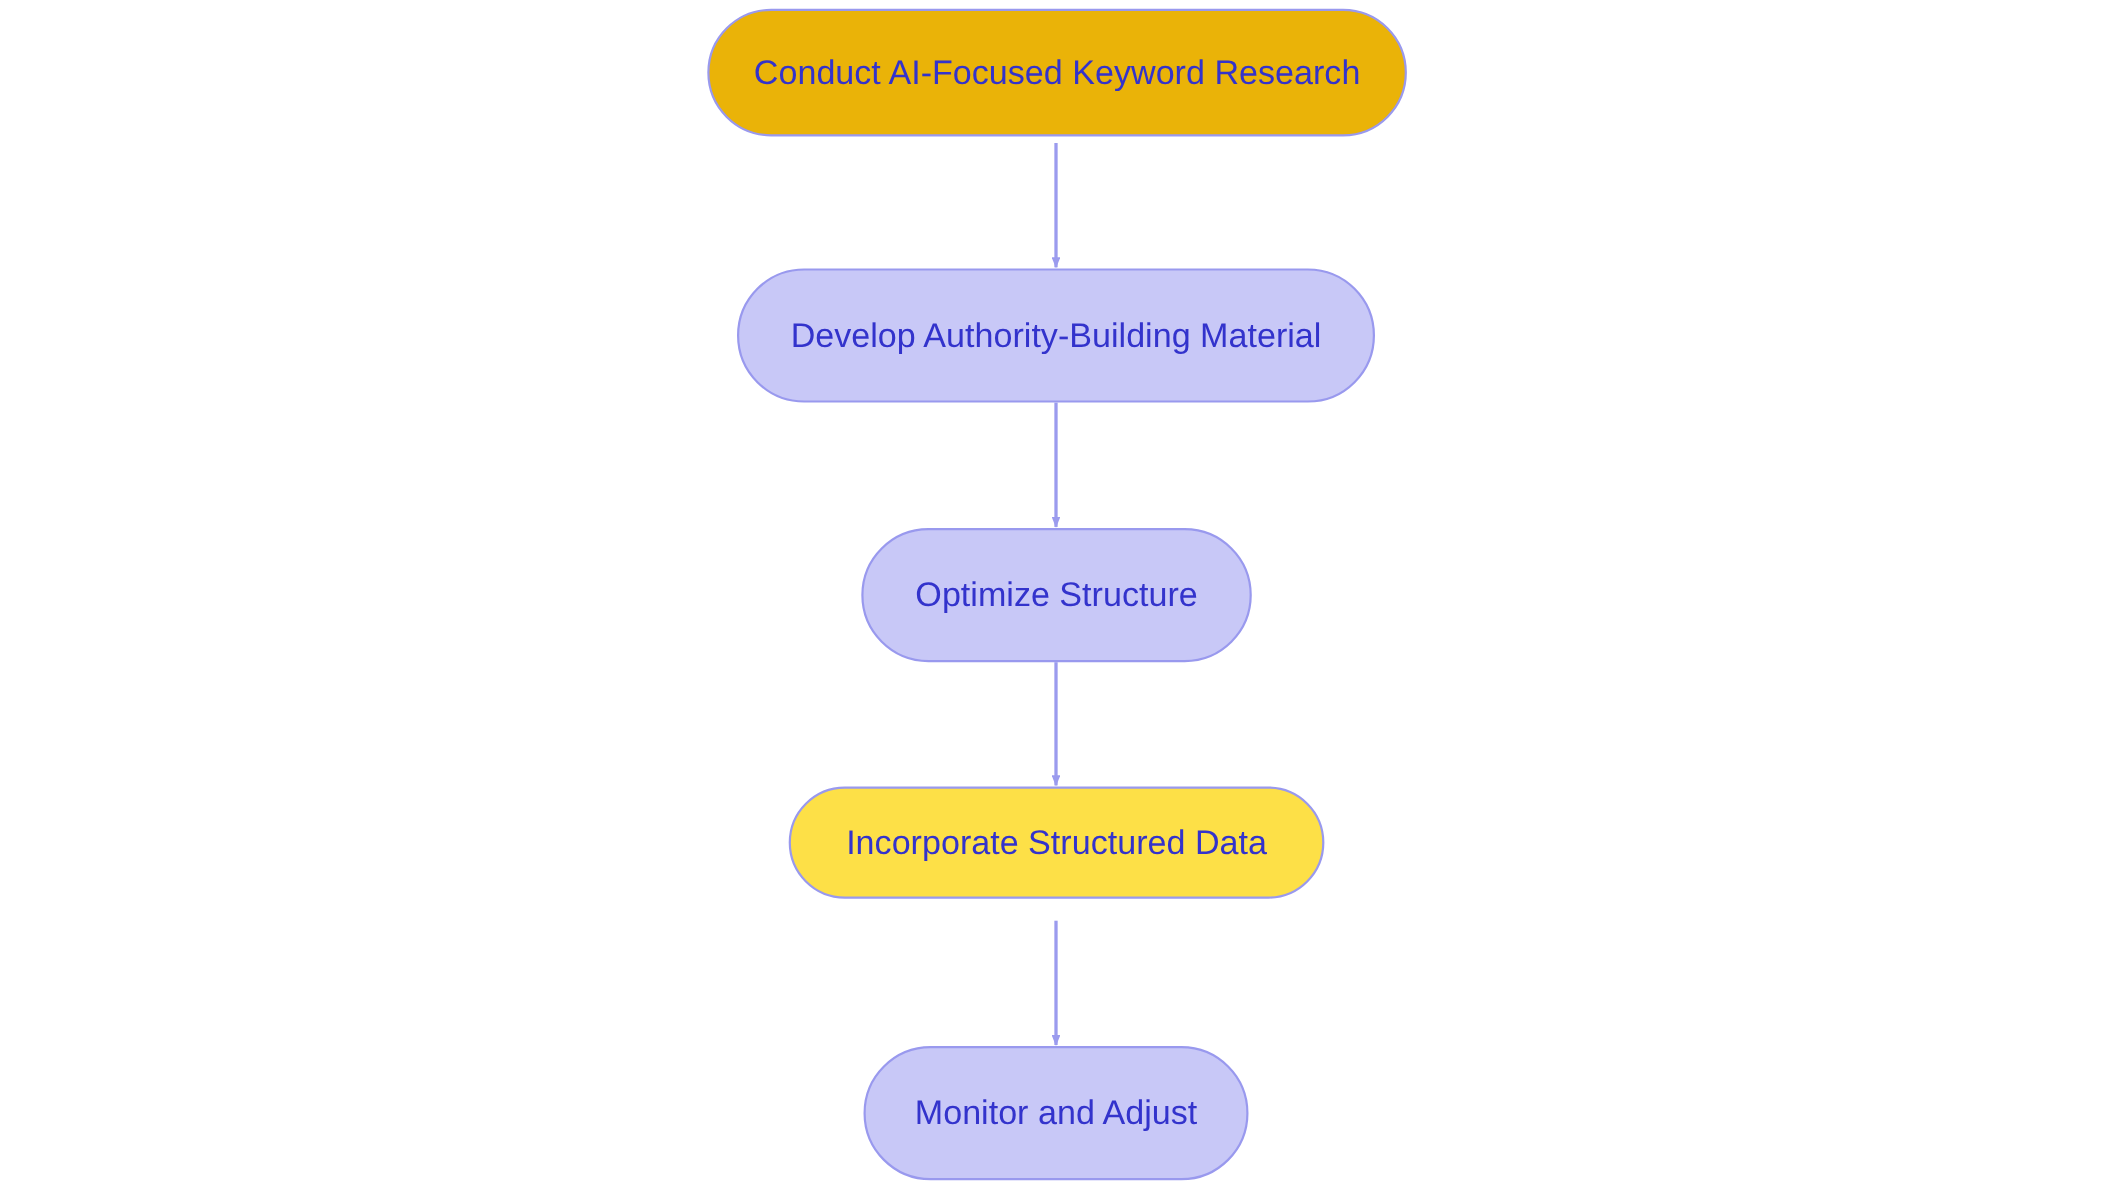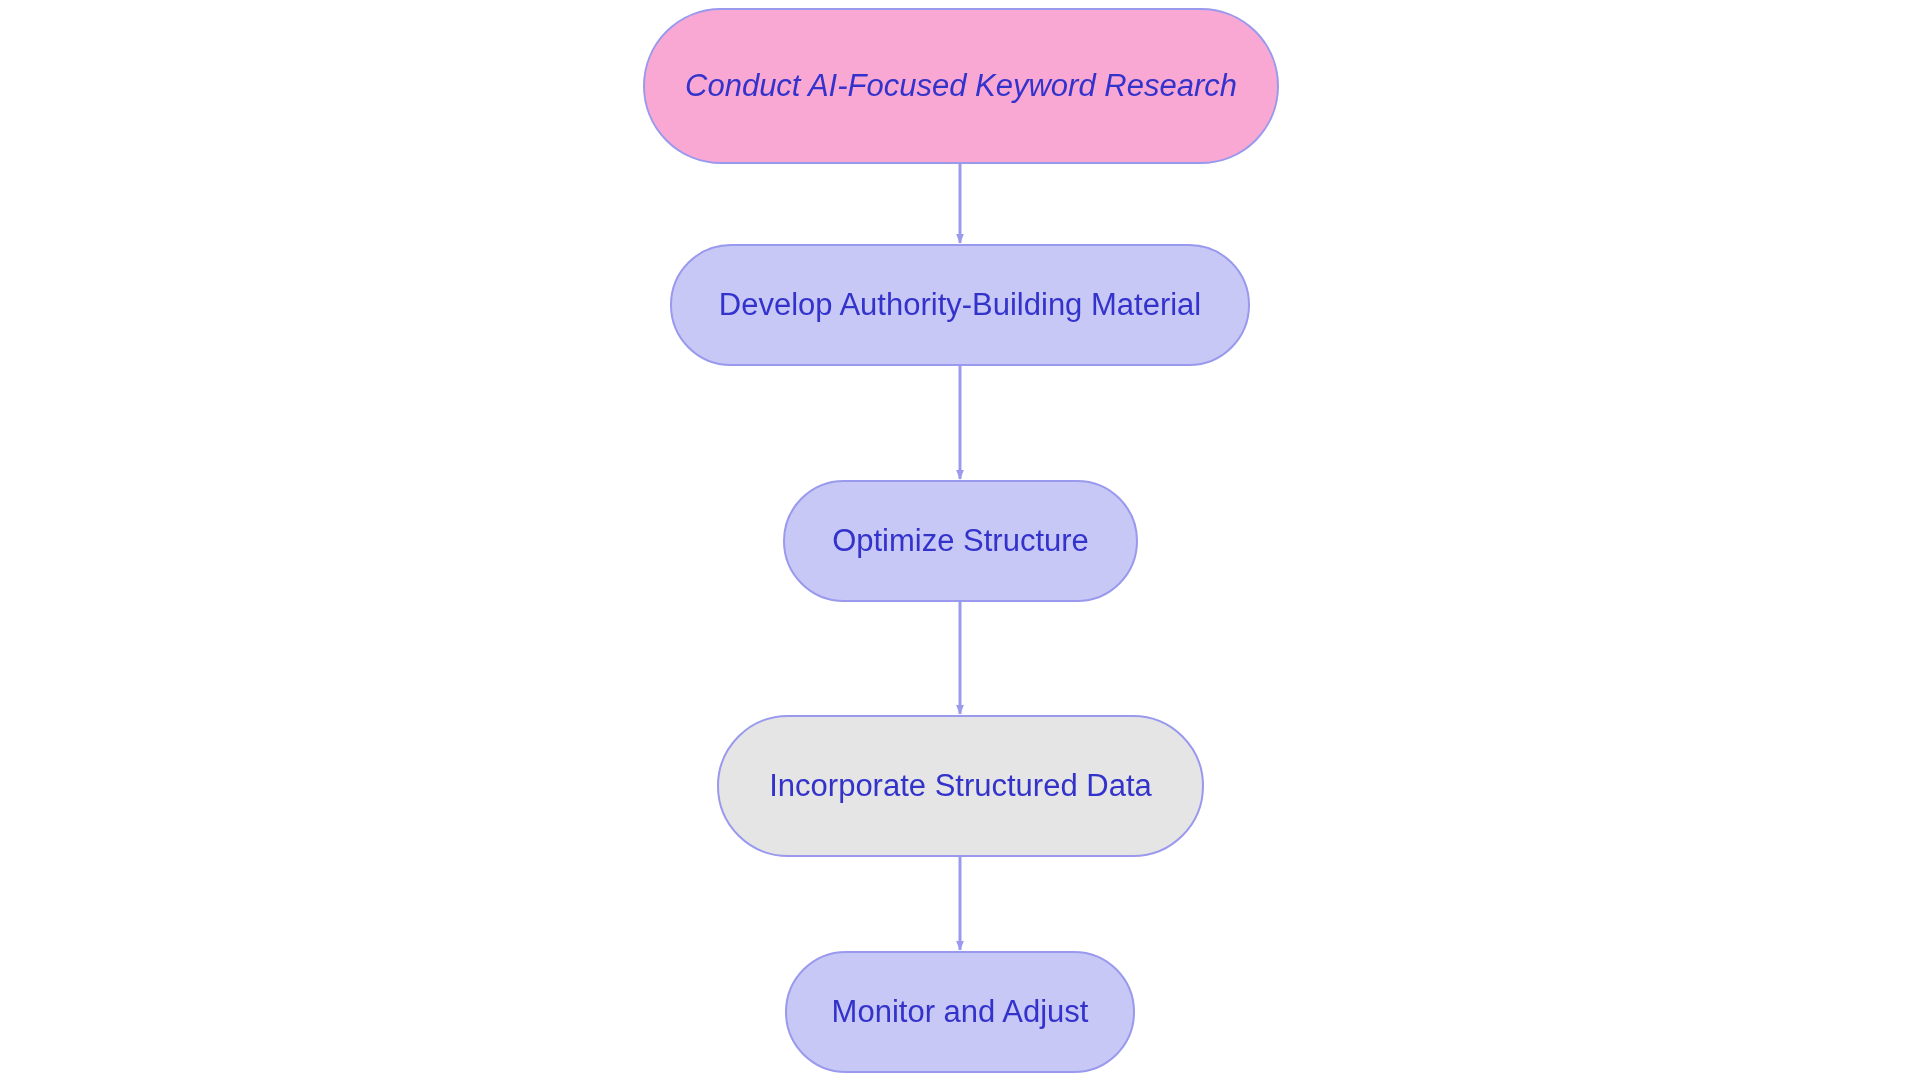--- a/index.html
+++ b/index.html
@@ -66,33 +66,33 @@
       </marker>
     </defs>
     <g>
       <line x1="960" y1="130" x2="960" y2="243" stroke="#9b9bee" stroke-width="3" marker-end="url(#arrowhead)"></line>
       <line x1="960" y1="366" x2="960" y2="479" stroke="#9b9bee" stroke-width="3" marker-end="url(#arrowhead)"></line>
       <line x1="960" y1="602" x2="960" y2="714" stroke="#9b9bee" stroke-width="3" marker-end="url(#arrowhead)"></line>
       <line x1="960" y1="837" x2="960" y2="950" stroke="#9b9bee" stroke-width="3" marker-end="url(#arrowhead)"></line>
     </g>
   </svg>
 
-  <div class="node" id="n0" style="left: 643px; top: 8px; width: 636px; height: 156px; background: #f9a8d4; border-color: rgb(153, 153, 238); font-style: italic;">
+  <div class="node" id="n0" style="left: 643px; top: 8px; width: 636px; height: 116px; background: #eab308; border-color: rgb(153, 153, 238);">
     <span class="node-label" style="color: rgb(51, 51, 204);">Conduct AI-Focused Keyword Research</span>
   </div>
 
   <div class="node" id="n1" style="left: 670px; top: 244px; width: 580px; height: 122px; background: rgb(200, 200, 247); border-color: rgb(153, 153, 238);">
     <span class="node-label" style="color: rgb(51, 51, 204);">Develop Authority-Building Material</span>
   </div>
 
   <div class="node" id="n2" style="left: 783px; top: 480px; width: 355px; height: 122px; background: rgb(200, 200, 247); border-color: rgb(153, 153, 238);">
     <span class="node-label" style="color: rgb(51, 51, 204); text-align: center;">Optimize Structure</span>
   </div>
 
-  <div class="node" id="n3" style="left: 717px; top: 715px; width: 487px; height: 142px; background: #e5e5e5; border-color: rgb(153, 153, 238);">
+  <div class="node" id="n3" style="left: 717px; top: 715px; width: 487px; height: 102px; background: #fde047; border-color: rgb(153, 153, 238);">
     <span class="node-label" style="color: rgb(51, 51, 204);">Incorporate Structured Data</span>
   </div>
 
   <div class="node" id="n4" style="left: 785px; top: 951px; width: 350px; height: 122px; background: rgb(200, 200, 247); border-color: rgb(153, 153, 238);">
     <span class="node-label" style="color: rgb(51, 51, 204); text-align: right;">Monitor and Adjust</span>
   </div>
 
 </div>
 
 </body></html>

